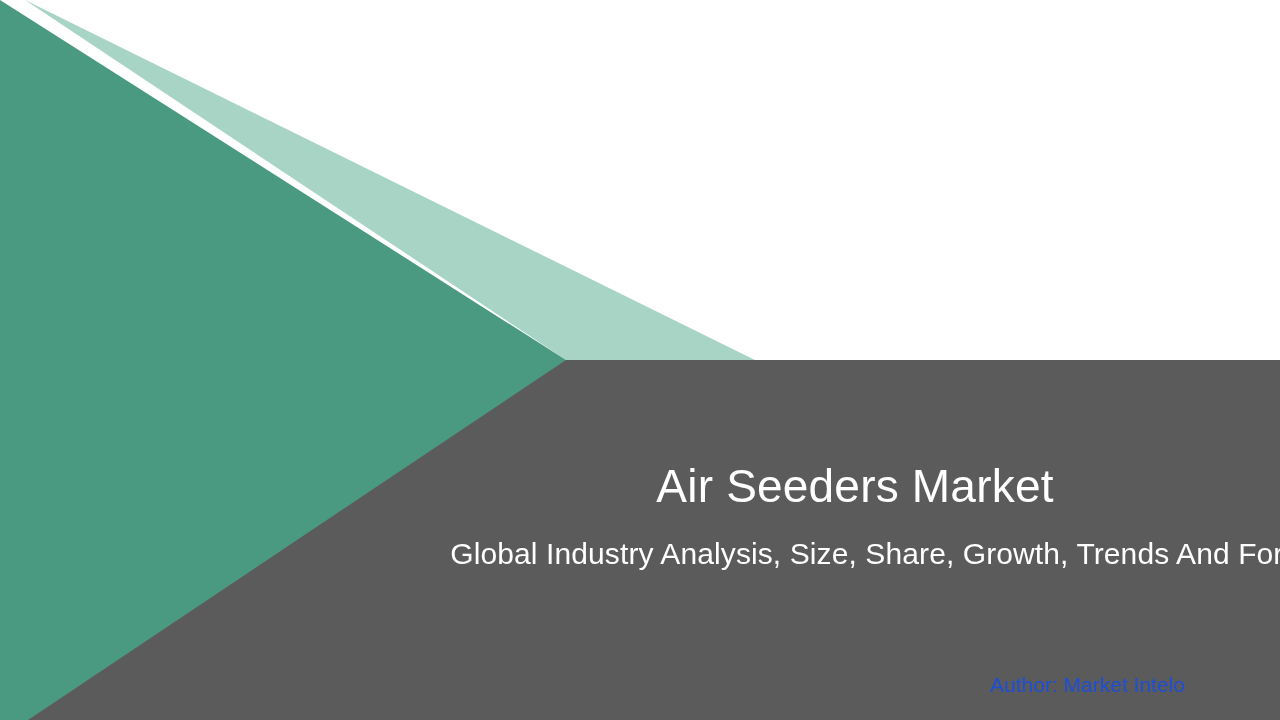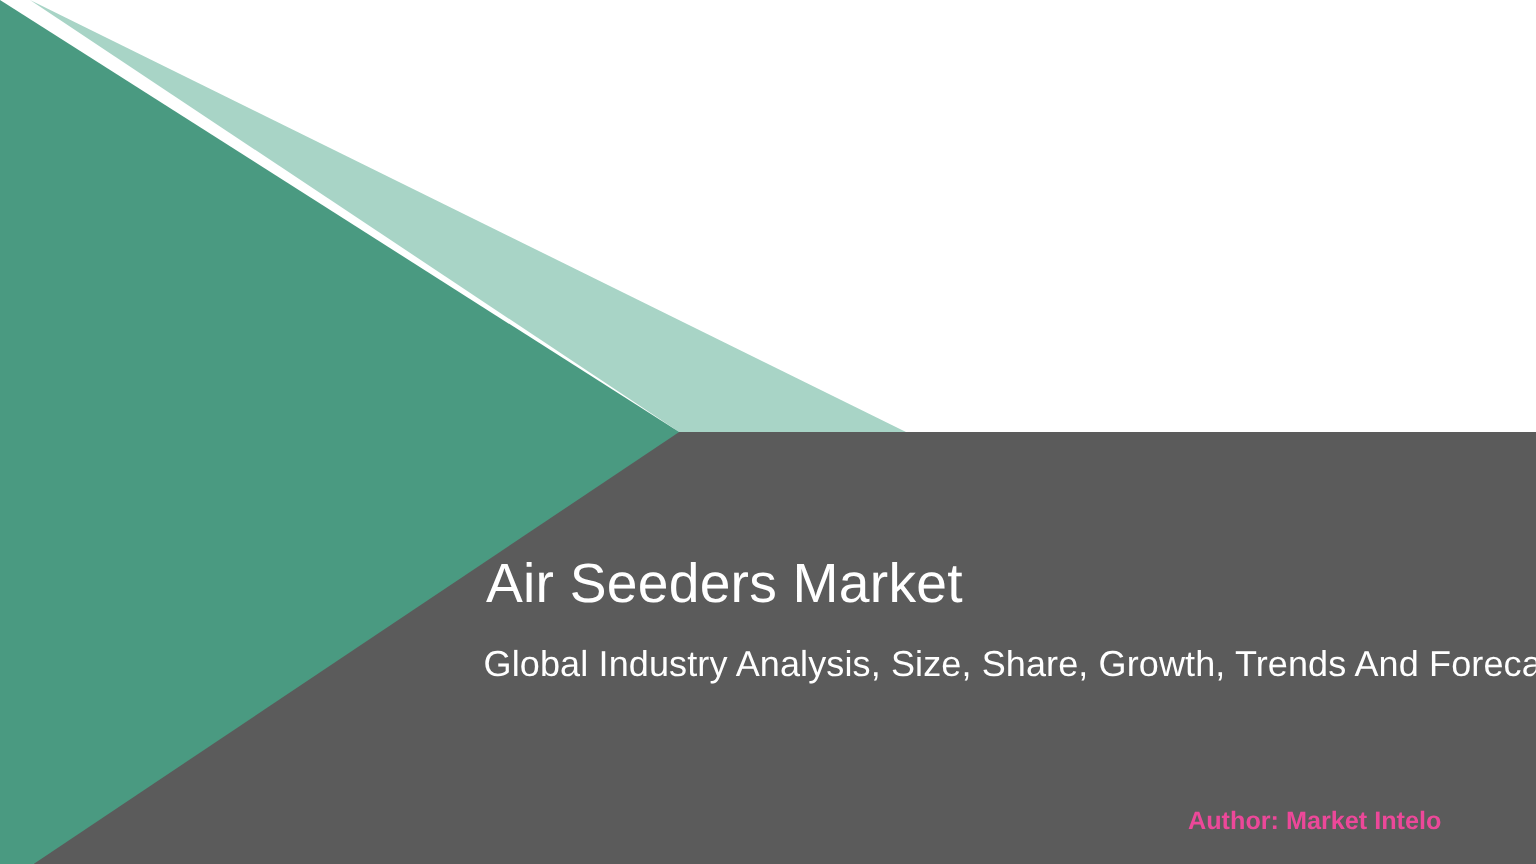--- a/index.html
+++ b/index.html
@@ -9,20 +9,21 @@
   }
   body {
     font-family: "Liberation Sans", sans-serif;
   }
   #cover {
     position: relative;
     width: 1280px;
     height: 720px;
     overflow: hidden;
     background: #ffffff;
+    text-align: center;
   }
   #bg-shapes {
     position: absolute;
     top: 0;
     left: 0;
     width: 1280px;
     height: 720px;
     display: block;
   }
   .text-layer {
@@ -61,22 +62,22 @@
     letter-spacing: 0.1px;
   }
   #author-block {
     position: absolute;
     left: 990px;
     top: 672px;
   }
   #cover-author {
     font-size: 21px;
     line-height: 1.2;
-    color: #ec4899;
-    font-weight: 700;
+    color: #1d4ed8;
+    font-weight: 400;
     white-space: nowrap;
   }
 </style>
 </head>
 <body>
 
 <div id="cover">
 
   <svg id="bg-shapes" viewBox="0 0 1280 720" preserveAspectRatio="none">
     <rect x="0" y="0" width="1280" height="720" fill="#ffffff"></rect>

